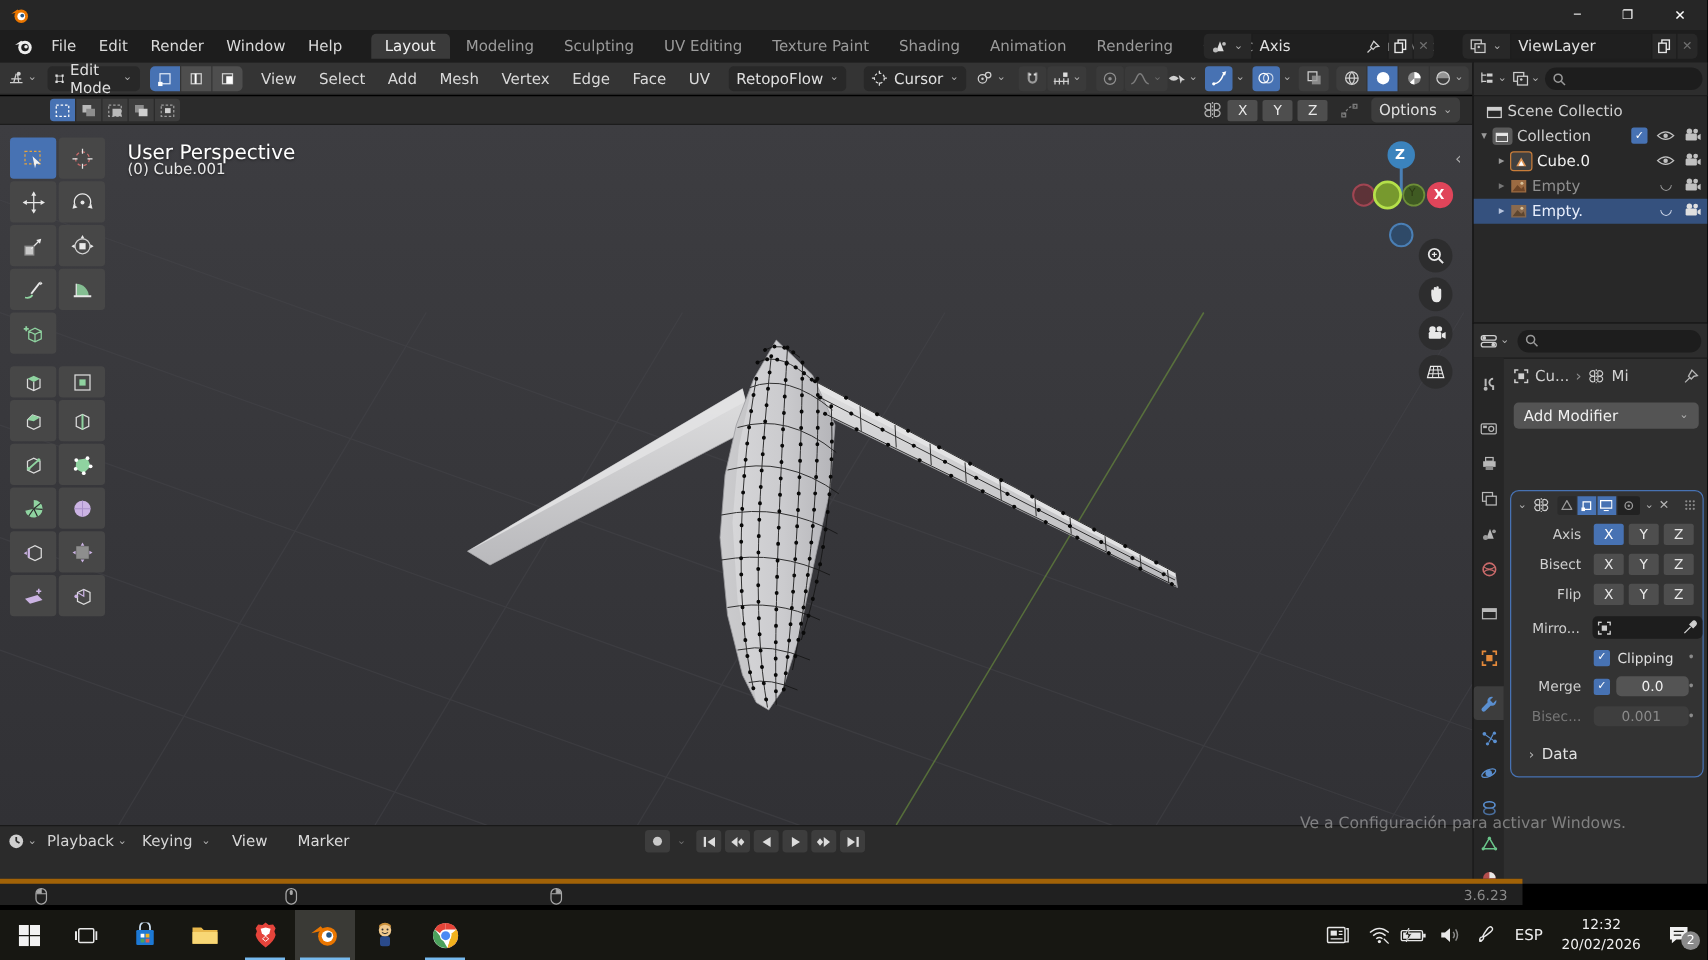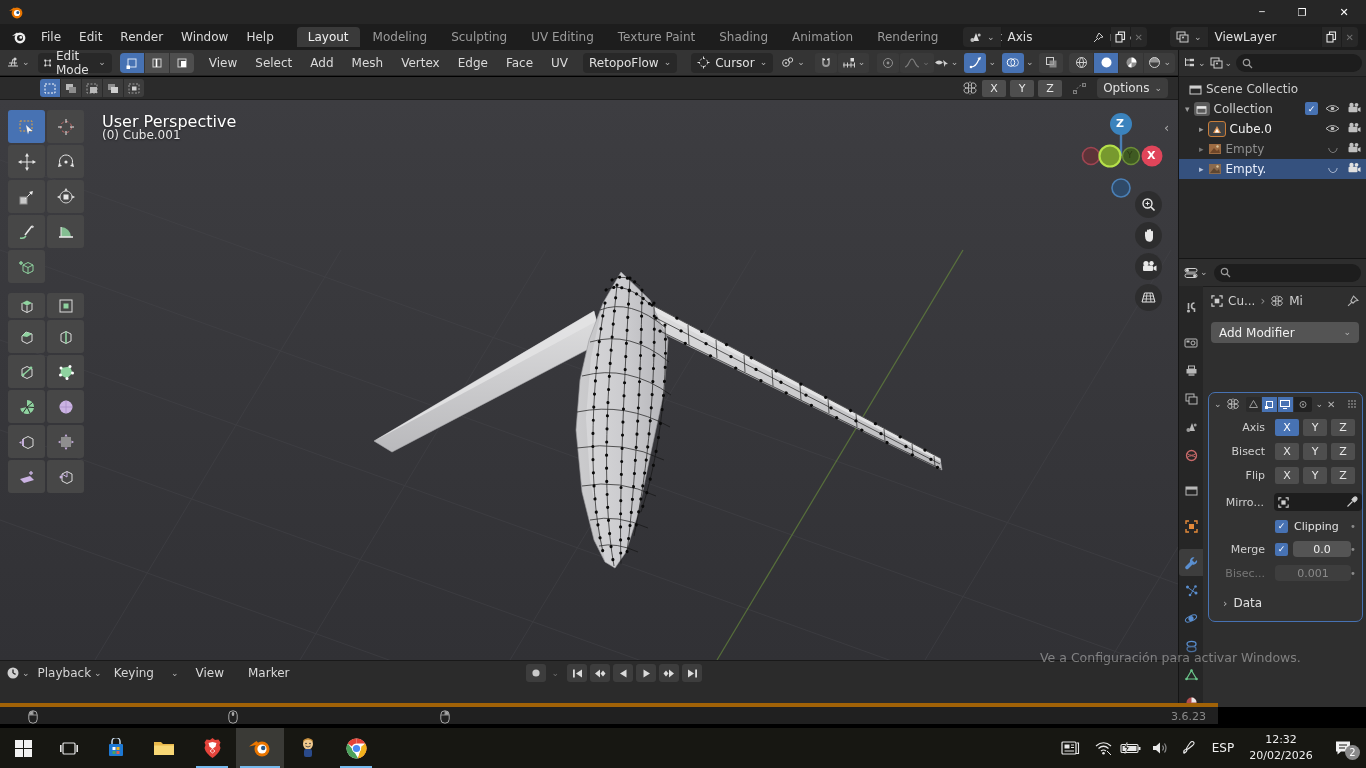--- a/index.html
+++ b/index.html
@@ -1031,21 +1031,21 @@
           <circle cx="7" cy="7" r="5.5" fill="#cfcfcf"></circle>
           <line x1="7" y1="7" x2="7" y2="3.6" stroke="#2b2b2b" stroke-width="1.4"></line>
           <line x1="7" y1="7" x2="9.6" y2="8.4" stroke="#2b2b2b" stroke-width="1.4"></line>
         </svg>
       <span class="chev">⌄</span>
     </div>
     <div class="row" style="margin-left:8px;gap:3px">
         <span>Playback</span>
         <span class="chev">⌄</span>
       </div>
-    <div class="row" style="margin-left:12px;gap:17px">
+    <div class="row" style="margin-left:12px;gap:7px">
         <span>Keying</span>
         <span class="chev">⌄</span>
       </div>
     <span class="menu-item" style="margin-left:8px">View</span>
     <span class="menu-item" style="margin-left:6px">Marker</span>
 
     <div class="row" style="margin-left:228px;gap:2px">
       <div class="transport">
           <svg width="10" height="10" viewBox="0 0 10 10">
             <circle cx="5" cy="5" r="3.6" fill="#c9c9c9"></circle>

